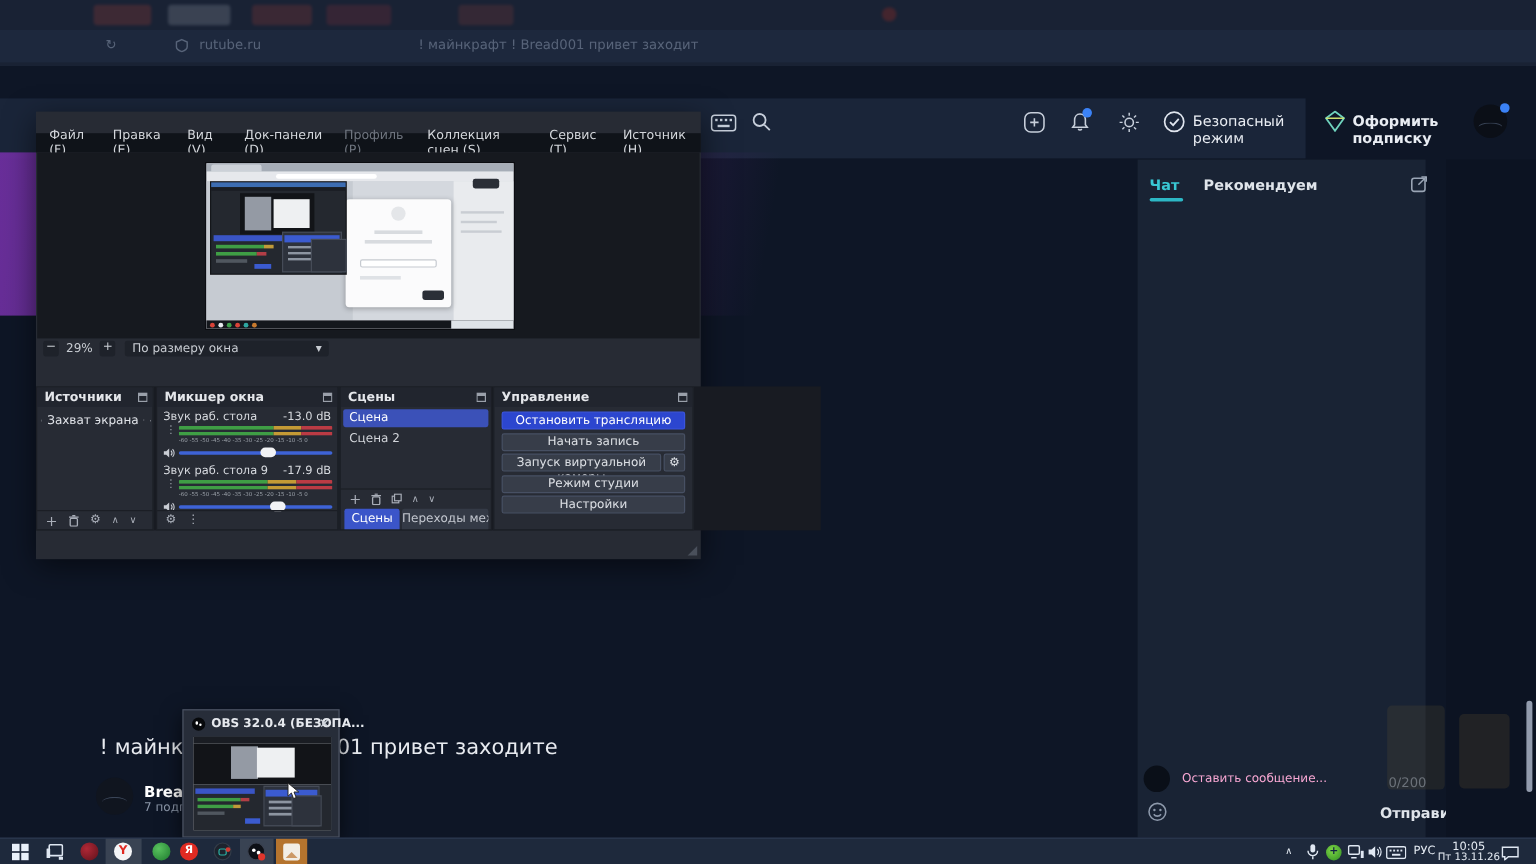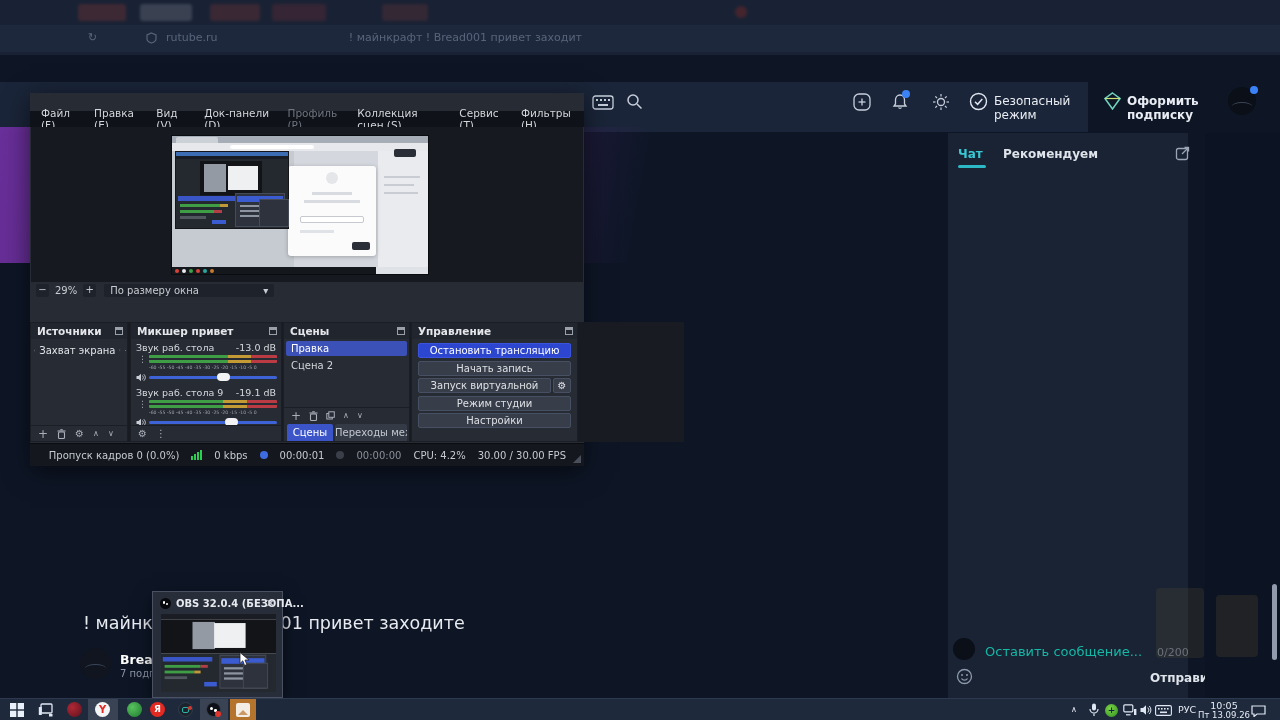--- a/index.html
+++ b/index.html
@@ -163,21 +163,21 @@
   <div id="chat">
     <span class="abs" style="left:10px;top:14px;font-size:12px;font-weight:bold;color:#39c7d4">Чат</span>
     <div class="abs" style="left:10px;top:32px;width:28px;height:3px;background:#2db8c5;border-radius:2px"></div>
     <span class="abs" style="left:55px;top:14px;font-size:12px;font-weight:bold;color:#dfe4ea">Рекомендуем</span>
     <svg class="abs" style="left:227px;top:12px" width="16" height="16" viewBox="0 0 16 16">
         <rect x="1.5" y="3.5" width="11" height="11" rx="2" fill="none" stroke="#9aa5b5" stroke-width="1.3"></rect>
         <line x1="7" y1="9" x2="13.5" y2="2.5" stroke="#9aa5b5" stroke-width="1.3"></line>
         <polyline points="9.5,2.5 13.5,2.5 13.5,6.5" fill="none" stroke="#9aa5b5" stroke-width="1.3"></polyline>
       </svg>
     <div class="abs" style="left:5px;top:505px;width:22px;height:22px;border-radius:50%;background:#0a0f18"></div>
-    <span class="abs" style="left:37px;top:511px;font-size:13px;color:#14b8a6">Оставить сообщение...</span>
+    <span class="abs" style="left:37px;top:511px;font-size:10px;color:#f9a8d4">Оставить сообщение...</span>
     <span class="abs" style="left:209px;top:513px;font-size:11px;color:#6b7689">0/200</span>
     <svg class="abs" style="left:8px;top:535px" width="17" height="17" viewBox="0 0 17 17">
         <circle cx="8.5" cy="8.5" r="7" fill="none" stroke="#8d99ab" stroke-width="1.3"></circle>
         <circle cx="6" cy="7" r="1" fill="#8d99ab"></circle>
         <circle cx="11" cy="7" r="1" fill="#8d99ab"></circle>
         <path d="M5.5 10.5 A3.6 3.6 0 0 0 11.5 10.5" fill="none" stroke="#8d99ab" stroke-width="1.3"></path>
       </svg>
     <span class="abs" style="left:202px;top:538px;font-size:12px;font-weight:bold;color:#dfe4ea">Отправить</span>
   </div>
   <div id="ghost-col"></div>
@@ -187,21 +187,21 @@
 
   <div id="obs-win">
     <div id="obs-menubar">
       <span class="menu-item">Файл (F)</span>
       <span class="menu-item">Правка (Е)</span>
       <span class="menu-item">Вид (V)</span>
       <span class="menu-item">Док-панели (D)</span>
       <span class="menu-item dim">Профиль (P)</span>
       <span class="menu-item">Коллекция сцен (S)</span>
       <span class="menu-item">Сервис (T)</span>
-      <span class="menu-item">Фильтры (H)</span>
+      <span class="menu-item">Источник (H)</span>
     </div>
 
     <div id="obs-preview">
       <div class="cap" style="left:141px;top:9px">
         <div style="left:0;top:0;width:256px;height:7px;background:#a6adb7"></div>
         <div style="left:4px;top:1px;width:42px;height:6px;background:#ccd1d8;border-radius:2px 2px 0 0"></div>
         <div style="left:0;top:7px;width:256px;height:8px;background:#e6e8ec"></div>
         <div style="left:58px;top:9px;width:84px;height:4px;background:#ffffff;border-radius:2px"></div>
         <div style="left:0;top:15px;width:256px;height:116px;background:#d4d8de"></div>
         <div style="left:0;top:15px;width:122px;height:116px;background:#c6cbd2"></div>
@@ -294,21 +294,21 @@
               <line x1="0.5" y1="2" x2="8.5" y2="2" stroke="#a9aeb8" stroke-width="1.1"></line>
               <line x1="3.2" y1="0.8" x2="5.8" y2="0.8" stroke="#a9aeb8" stroke-width="1.1"></line>
             </svg>
           <span>⚙</span>
           <span style="font-size:8px">∧</span>
           <span style="font-size:8px">∨</span>
         </div>
       </div>
 
       <div class="dock" style="left:100px;width:152px">
-        <div class="dock-hd">Микшер привет</div>
+        <div class="dock-hd">Микшер окна</div>
         <svg class="pin" width="8" height="8" viewBox="0 0 8 8">
             <rect x="0.5" y="0.5" width="7" height="7" fill="none" stroke="#9aa0aa"></rect>
             <rect x="0.5" y="0.5" width="7" height="2.5" fill="#9aa0aa"></rect>
           </svg>
 
         <span class="abs" style="left:5px;top:19px;font-size:9.5px;color:#d6d9de">Звук раб. стола</span>
         <span class="abs" style="right:5px;top:19px;font-size:9.5px;color:#d6d9de">-13.0 dB</span>
         <span class="abs" style="left:7px;top:31px;color:#9aa0aa;font-size:9px">⋮</span>
         <div class="meter" style="left:18px;top:32px;width:128px">
           <i style="left:0;width:79px;background:#3f9e45"></i>
@@ -321,21 +321,21 @@
         <span class="scale" style="left:18px;top:42px;width:128px">-60 -55 -50 -45 -40 -35 -30 -25 -20 -15 -10 -5  0</span>
         <svg class="abs" style="left:5px;top:50px" width="10" height="9" viewBox="0 0 10 9">
             <polygon points="0.5,3 2.5,3 5,0.8 5,8.2 2.5,6 0.5,6" fill="#c9cdd4"></polygon>
             <path d="M6.5 2.5 A3 3 0 0 1 6.5 6.5 M7.8 1.2 A4.8 4.8 0 0 1 7.8 7.8" fill="none" stroke="#c9cdd4" stroke-width="0.9"></path>
           </svg>
         <div class="slider-track" style="left:18px;top:53px;width:128px">
             <div class="slider-knob" style="left:68px"></div>
           </div>
 
         <span class="abs" style="left:5px;top:64px;font-size:9.5px;color:#d6d9de">Звук раб. стола 9</span>
-        <span class="abs" style="right:5px;top:64px;font-size:9.5px;color:#d6d9de">-19.1 dB</span>
+        <span class="abs" style="right:5px;top:64px;font-size:9.5px;color:#d6d9de">-17.9 dB</span>
         <span class="abs" style="left:7px;top:76px;color:#9aa0aa;font-size:9px">⋮</span>
         <div class="meter" style="left:18px;top:77px;width:128px">
           <i style="left:0;width:74px;background:#3f9e45"></i>
             <i style="left:74px;width:24px;background:#c49a35"></i>
             <i style="left:98px;width:30px;background:#bb3b44"></i>
           <u style="left:0;width:74px;background:#3f9e45"></u>
             <u style="left:74px;width:24px;background:#c49a35"></u>
             <u style="left:98px;width:30px;background:#bb3b44"></u>
         </div>
         <span class="scale" style="left:18px;top:87px;width:128px">-60 -55 -50 -45 -40 -35 -30 -25 -20 -15 -10 -5  0</span>
@@ -351,21 +351,21 @@
           <span>⋮</span>
         </div>
       </div>
 
       <div class="dock" style="left:253px;width:127px">
         <div class="dock-hd">Сцены</div>
         <svg class="pin" width="8" height="8" viewBox="0 0 8 8">
             <rect x="0.5" y="0.5" width="7" height="7" fill="none" stroke="#9aa0aa"></rect>
             <rect x="0.5" y="0.5" width="7" height="2.5" fill="#9aa0aa"></rect>
           </svg>
-        <div class="abs" style="left:2px;top:18px;width:121px;height:15px;background:#3b51b8;border-radius:2px;font-size:10px;color:#fff;line-height:15px;padding-left:5px">Правка</div>
+        <div class="abs" style="left:2px;top:18px;width:121px;height:15px;background:#3b51b8;border-radius:2px;font-size:10px;color:#fff;line-height:15px;padding-left:5px">Сцена</div>
         <div class="abs" style="left:7px;top:37px;font-size:10px;color:#d2d5da">Сцена 2</div>
         <div class="abs" style="left:0;top:84px;width:125px;height:16px;border-top:1px solid #1b1e25;display:flex;align-items:center;gap:8px;padding-left:7px;color:#a9aeb8">
           <span style="font-size:12px">+</span>
           <svg width="9" height="10" viewBox="0 0 9 10">
               <rect x="1.5" y="3" width="6" height="6.5" rx="1" fill="none" stroke="#a9aeb8" stroke-width="1.1"></rect>
               <line x1="0.5" y1="2" x2="8.5" y2="2" stroke="#a9aeb8" stroke-width="1.1"></line>
               <line x1="3.2" y1="0.8" x2="5.8" y2="0.8" stroke="#a9aeb8" stroke-width="1.1"></line>
             </svg>
           <svg width="9" height="9" viewBox="0 0 9 9">
               <rect x="0.8" y="2.5" width="5.5" height="5.5" fill="none" stroke="#a9aeb8" stroke-width="1"></rect>
@@ -386,36 +386,20 @@
           </svg>
         <div class="obtn blue" style="left:6px;top:20px;width:153px">Остановить трансляцию</div>
         <div class="obtn" style="left:6px;top:37.5px;width:153px">Начать запись</div>
         <div class="obtn" style="left:6px;top:55px;width:133px">Запуск виртуальной камеры</div>
         <div class="obtn" style="left:141px;top:55px;width:18px">⚙</div>
         <div class="obtn" style="left:6px;top:72.5px;width:153px">Режим студии</div>
         <div class="obtn" style="left:6px;top:90px;width:153px">Настройки</div>
       </div>
     </div>
 
-    <div id="obs-status">
-      <span>Пропуск кадров 0 (0.0%)</span>
-      <span style="display:inline-flex;align-items:flex-end;gap:1px">
-        <i style="width:2px;height:4px;background:#2ecc52"></i>
-          <i style="width:2px;height:6px;background:#2ecc52"></i>
-          <i style="width:2px;height:8px;background:#2ecc52"></i>
-          <i style="width:2px;height:10px;background:#2ecc52"></i>
-      </span>
-      <span>0 kbps</span>
-      <span class="dot" style="background:#3f6be0"></span>
-      <span>00:00:01</span>
-      <span class="dot" style="background:#3a3f49"></span>
-      <span style="color:#8a8f99">00:00:00</span>
-      <span>CPU: 4.2%</span>
-      <span>30.00 / 30.00 FPS</span>
-    </div>
     <div class="abs" style="right:3px;bottom:3px;width:0;height:0;border-left:8px solid transparent;border-bottom:8px solid #4a505b"></div>
   </div>
 
   <div id="popup">
     <div class="abs" style="left:7px;top:6px;width:11px;height:11px;border-radius:50%;background:#07090c">
       <div class="abs" style="left:2.5px;top:3px;width:2.5px;height:2.5px;border-radius:50%;background:#fff"></div>
       <div class="abs" style="left:6px;top:5px;width:2px;height:2px;border-radius:50%;background:#fff"></div>
     </div>
     <span class="abs" style="left:23px;top:6px;font-size:10px;font-weight:bold;color:#e6e9ee;white-space:nowrap">OBS 32.0.4 (БЕЗОПА...</span>
     <span class="abs" style="right:7px;top:5px;font-size:11px;color:#cfd4dc">✕</span>
@@ -498,19 +482,19 @@
     <svg class="abs" style="left:1155px;top:6px" width="17" height="11" viewBox="0 0 17 11">
         <rect x="0.6" y="0.6" width="15.8" height="9.8" rx="1.5" fill="none" stroke="#dfe7f2" stroke-width="1.1"></rect>
         <rect x="3" y="3" width="1.6" height="1.6" fill="#dfe7f2"></rect>
         <rect x="6" y="3" width="1.6" height="1.6" fill="#dfe7f2"></rect>
         <rect x="9" y="3" width="1.6" height="1.6" fill="#dfe7f2"></rect>
         <rect x="12" y="3" width="1.6" height="1.6" fill="#dfe7f2"></rect>
         <rect x="5" y="6.5" width="7" height="1.6" fill="#dfe7f2"></rect>
       </svg>
     <span class="abs tray-txt" style="left:1178px;top:5px">РУС</span>
     <span class="abs tray-txt" style="left:1202px;top:1px;width:44px;text-align:center">10:05</span>
-    <span class="abs tray-txt" style="left:1196px;top:11px;width:56px;text-align:center;font-size:8.5px">Пт 13.09.26</span>
+    <span class="abs tray-txt" style="left:1196px;top:11px;width:56px;text-align:center;font-size:8.5px">Пт 13.11.26</span>
     <svg class="abs" style="left:1251px;top:5px" width="15" height="13" viewBox="0 0 15 13">
         <path d="M1 2 H14 V10 H6 L3 12.5 V10 H1 Z" fill="none" stroke="#dfe7f2" stroke-width="1.2"></path>
       </svg>
   </div>
 
 </div>
 
 </body></html>

